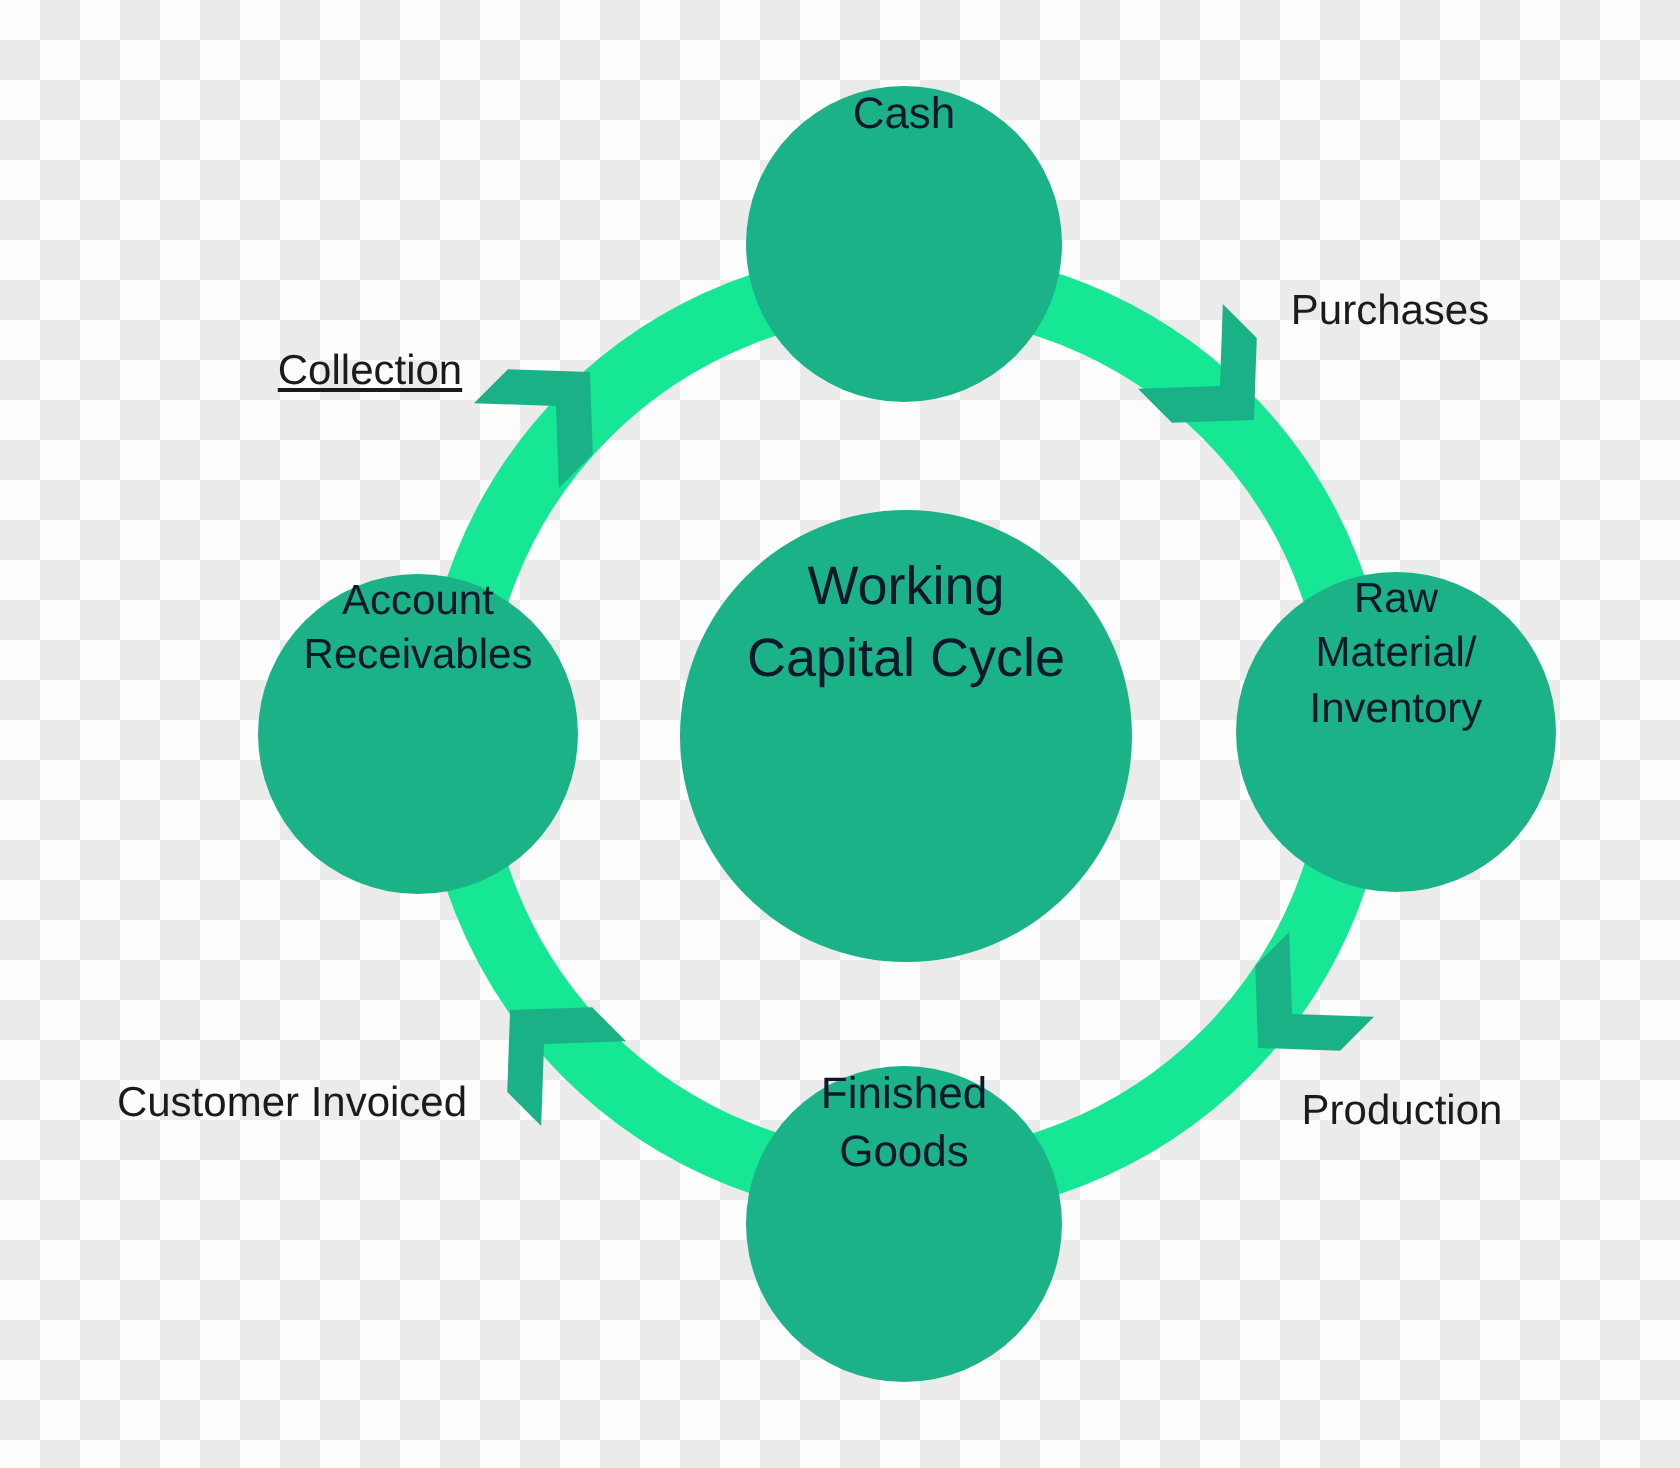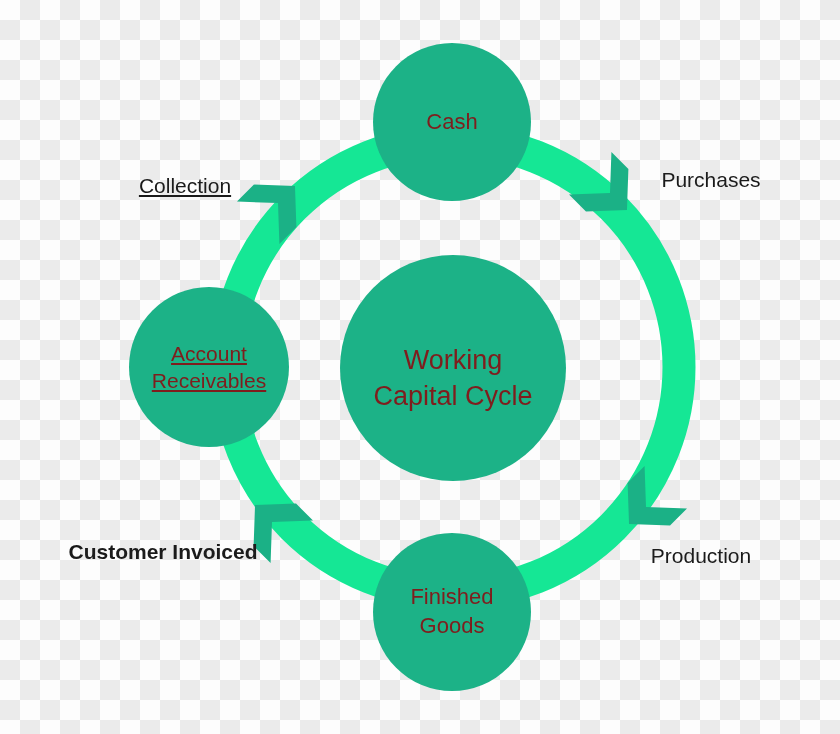--- a/index.html
+++ b/index.html
@@ -19,52 +19,52 @@
     left: 0; top: 0;
     width: 840px; height: 734px;
     display: block;
   }
 
   .node {
     position: absolute;
     border-radius: 50%;
     background: #1cb287;
     display: flex;
-    align-items: center;
+    align-items: flex-start;
     justify-content: center;
     text-align: center;
-    color: #7f1d1d;
+    color: #0f172a;
   }
   .node span {
     display: inline-block;
     line-height: 1.3;
   }
 
   .node-center { left: 340px; top: 255px; width: 226px; height: 226px; font-size: 27px; }
   .node-center span { max-width: 185px; line-height: 1.35; margin-top: 20px; }
 
   .node-cash { left: 373px; top: 43px;  width: 158px; height: 158px; font-size: 22px; }
   .node-raw  { left: 618px; top: 286px; width: 160px; height: 160px; font-size: 21px; }
   .node-raw span { max-width: 112px; }
   .node-ar   { left: 129px; top: 287px; width: 160px; height: 160px; font-size: 21px; }
-  .node-ar span { max-width: 140px; text-decoration: underline; }
+  .node-ar span { max-width: 140px; }
   .node-fg   { left: 373px; top: 533px; width: 158px; height: 158px; font-size: 22px; }
   .node-fg span { max-width: 100px; }
 
   .stage-label {
     position: absolute;
     transform: translate(-50%, -50%);
     color: #1b1b1b;
     font-size: 21px;
     white-space: nowrap;
   }
   .label-collection       { left: 185px; top: 186px; text-decoration: underline; }
-  .label-purchases        { left: 695px; top: 180px; margin-left: 16px; }
+  .label-purchases        { left: 695px; top: 156px; }
   .label-production       { left: 701px; top: 556px; }
-  .label-customer-invoiced{ left: 163px; top: 552px; font-weight: bold; }
+  .label-customer-invoiced{ left: 146px; top: 552px; }
 </style>
 </head>
 <body>
 
 <div class="canvas">
 
   <svg class="ring-svg" viewBox="0 0 840 734" xmlns="http://www.w3.org/2000/svg">
     <circle cx="453" cy="367" r="226" fill="none" stroke="#15e795" stroke-width="33"></circle>
     <polygon points="-30,4 0,-24 30,4 30,28 0,0 -30,28" fill="#1bb186" transform="translate(278,203) rotate(45)"></polygon>
     <polygon points="-30,4 0,-24 30,4 30,28 0,0 -30,28" fill="#1bb186" transform="translate(610,193) rotate(135)"></polygon>
@@ -73,20 +73,23 @@
   </svg>
 
   <div class="node node-center">
     <span>Working Capital Cycle</span>
   </div>
 
   <div class="node node-cash">
     <span>Cash</span>
   </div>
 
+  <div class="node node-raw">
+    <span>Raw Material/ Inventory</span>
+  </div>
 
   <div class="node node-fg">
     <span>Finished Goods</span>
   </div>
 
   <div class="node node-ar">
     <span>Account Receivables</span>
   </div>
 
   <div class="stage-label label-purchases">Purchases</div>

